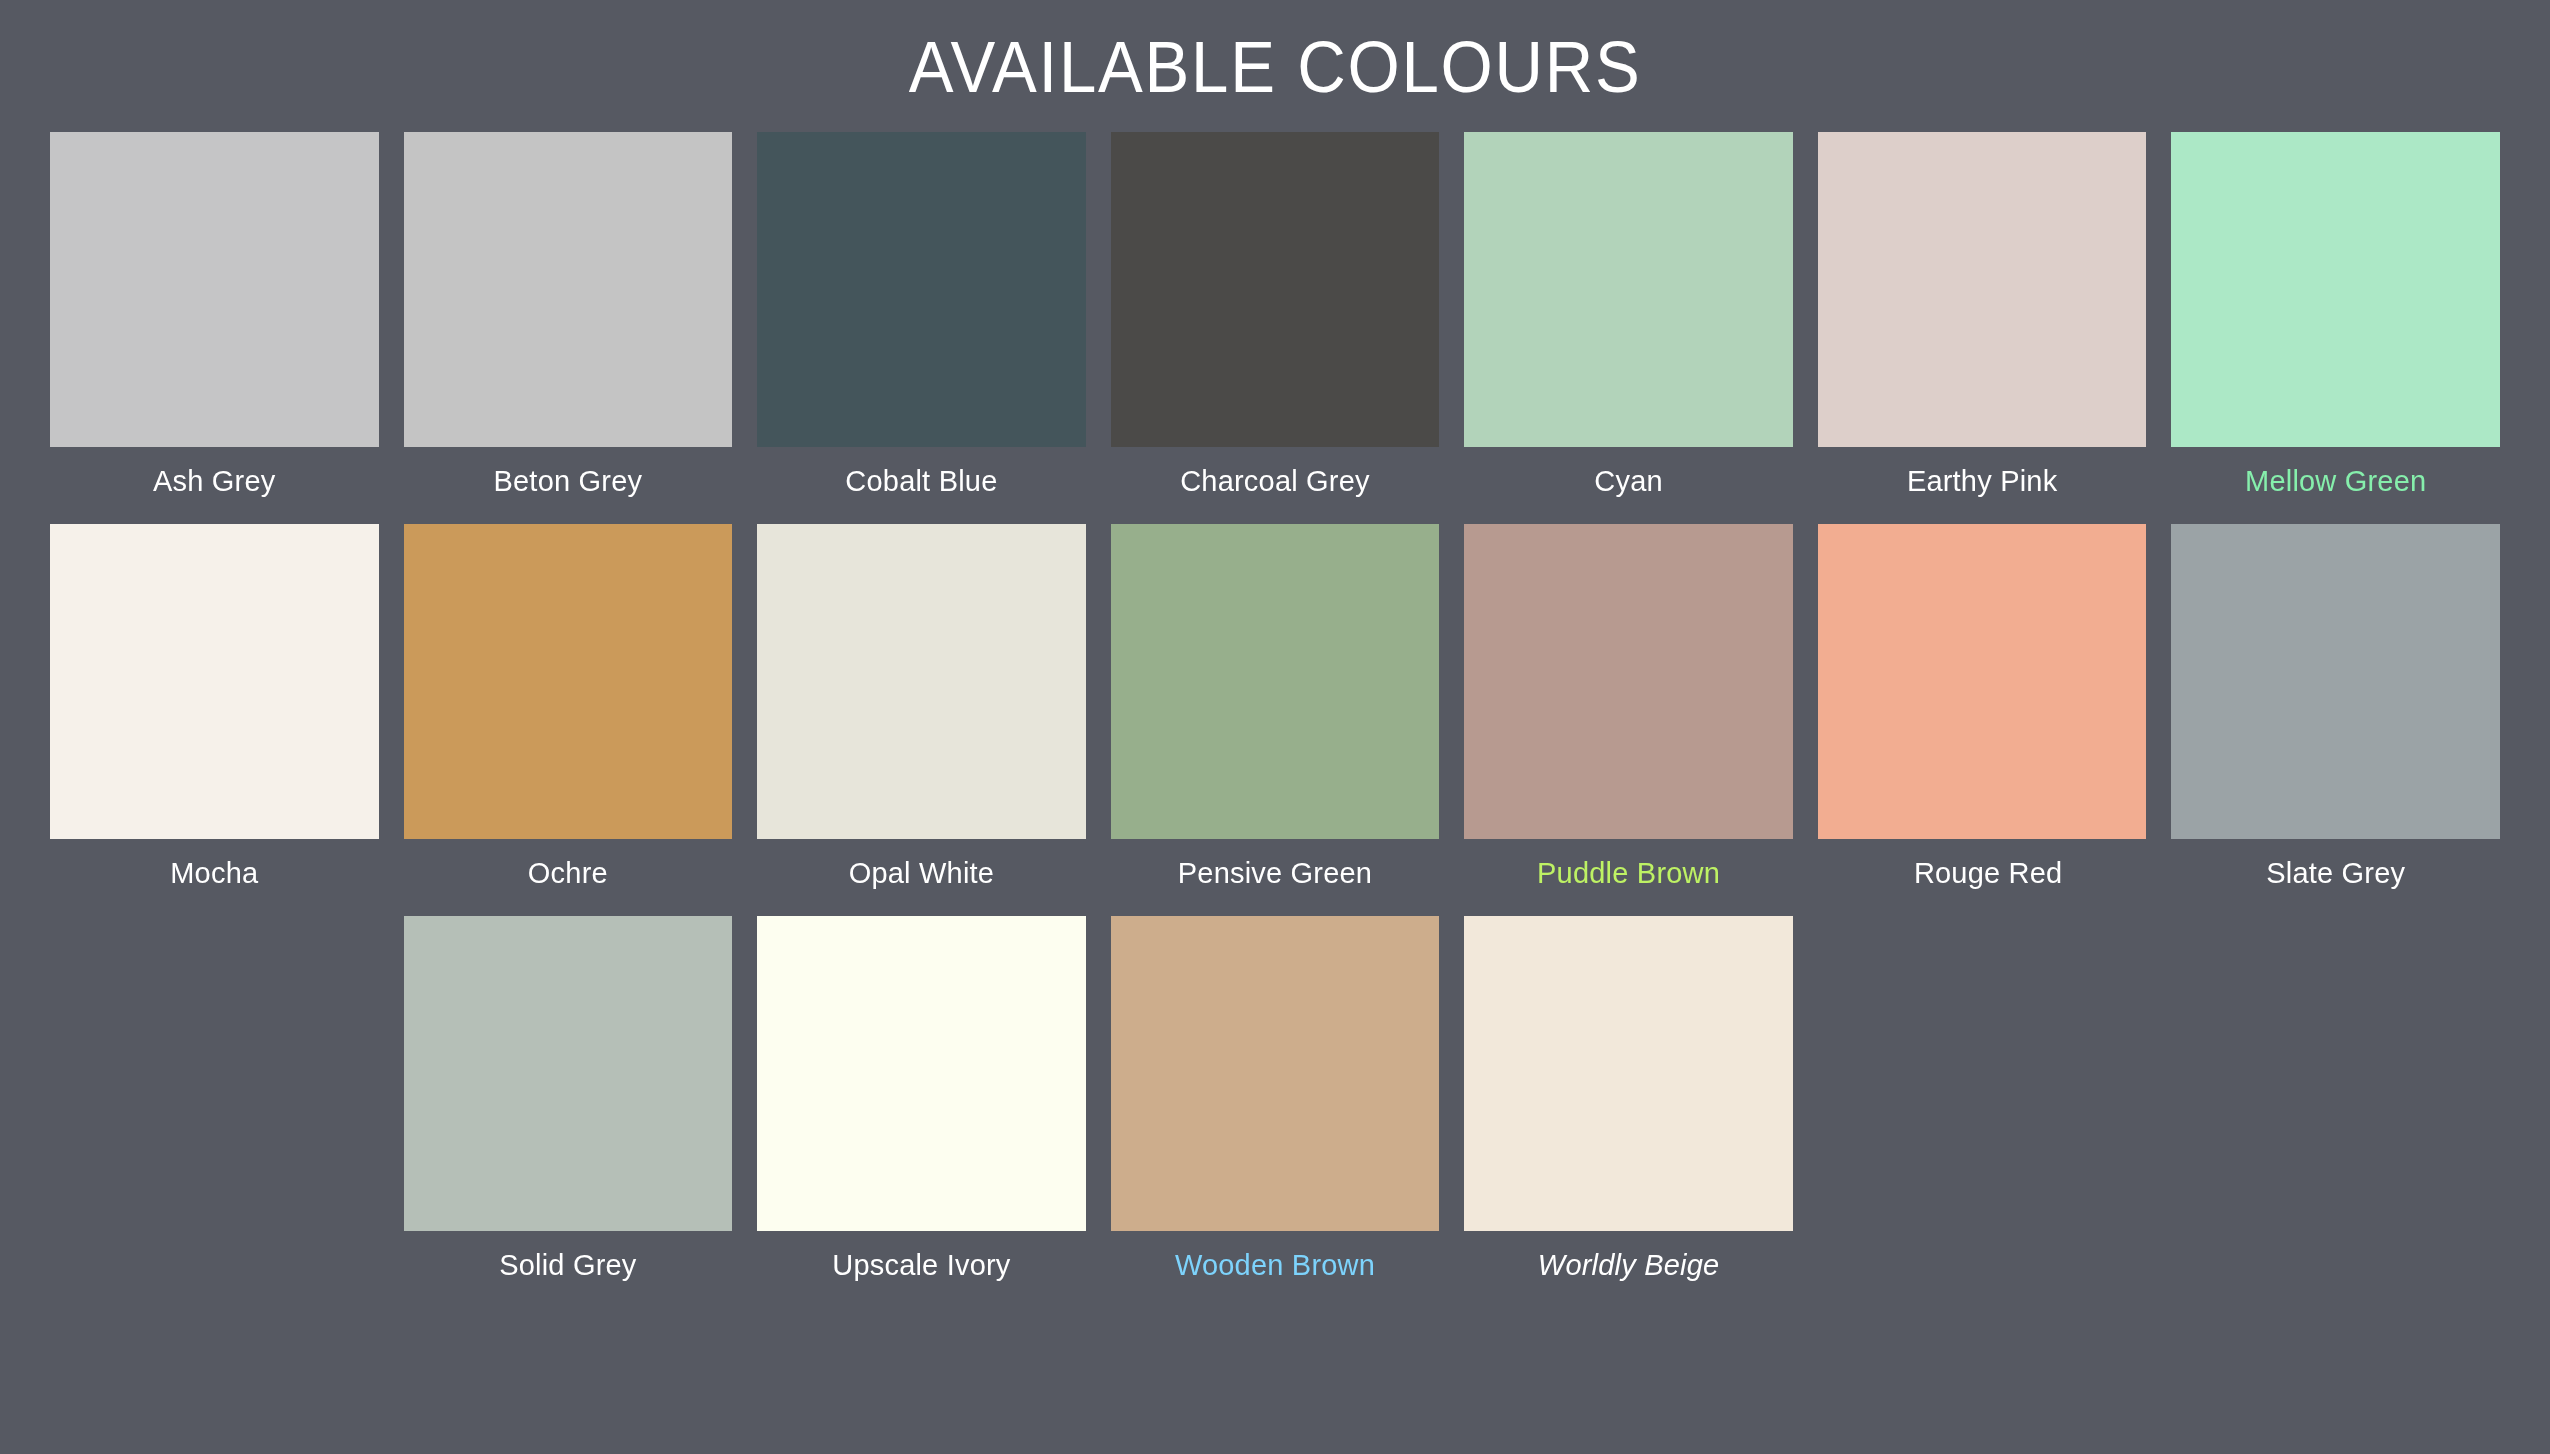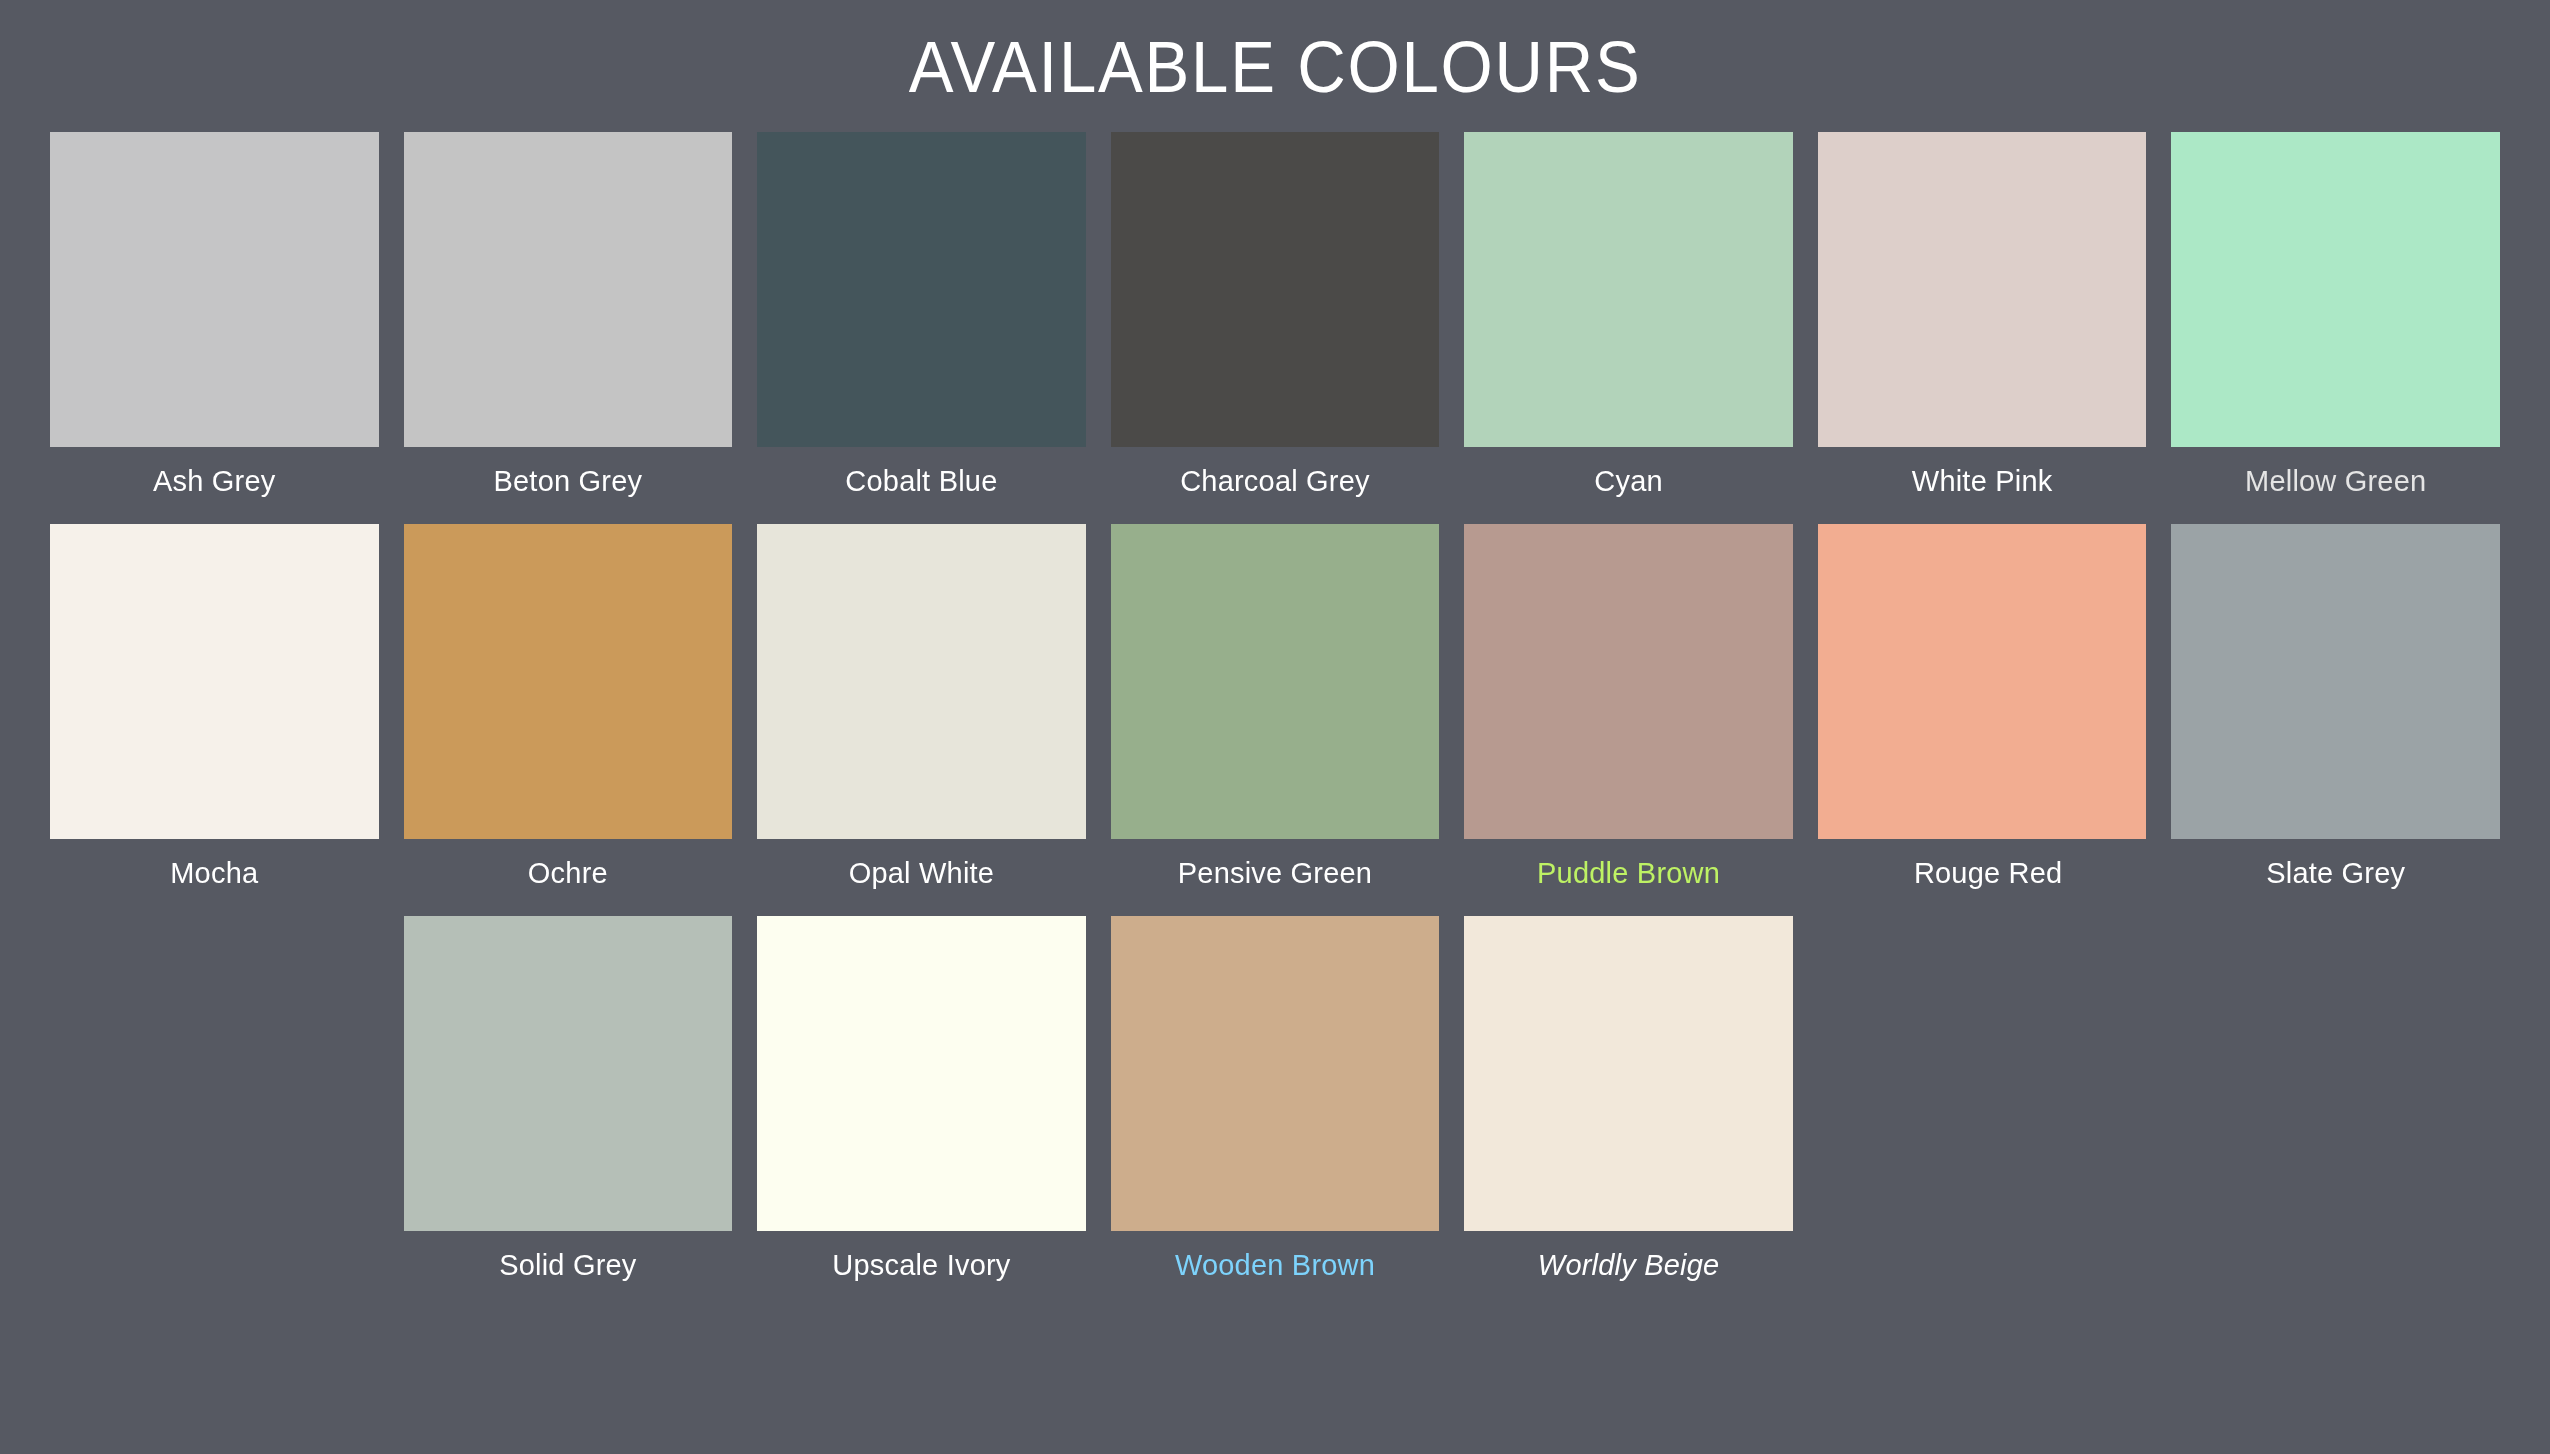--- a/index.html
+++ b/index.html
@@ -109,25 +109,25 @@
       <div class="swatch-cell">
         <div class="swatch-chip" style="background-color: rgb(75, 74, 72);"></div>
         <div class="swatch-label" style="color: rgb(255, 255, 255);">Charcoal Grey</div>
       </div>
       <div class="swatch-cell">
         <div class="swatch-chip" style="background-color: rgb(178, 211, 186);"></div>
         <div class="swatch-label" style="color: rgb(255, 255, 255);">Cyan</div>
       </div>
       <div class="swatch-cell">
         <div class="swatch-chip" style="background-color: rgb(221, 207, 202);"></div>
-        <div class="swatch-label" style="color: rgb(255, 255, 255);">White Pink</div>
+        <div class="swatch-label" style="color: rgb(255, 255, 255);">Earthy Pink</div>
       </div>
       <div class="swatch-cell">
         <div class="swatch-chip" style="background-color: rgb(172, 232, 198);"></div>
-        <div class="swatch-label" style="color: #e5e5e5;">Mellow Green</div>
+        <div class="swatch-label" style="color: #86efac;">Mellow Green</div>
       </div>
       <div class="swatch-cell">
         <div class="swatch-chip" style="background-color: rgb(246, 241, 234);"></div>
         <div class="swatch-label" style="color: rgb(255, 255, 255);">Mocha</div>
       </div>
       <div class="swatch-cell">
         <div class="swatch-chip" style="background-color: rgb(203, 154, 90);"></div>
         <div class="swatch-label" style="color: rgb(255, 255, 255);">Ochre</div>
       </div>
       <div class="swatch-cell">

